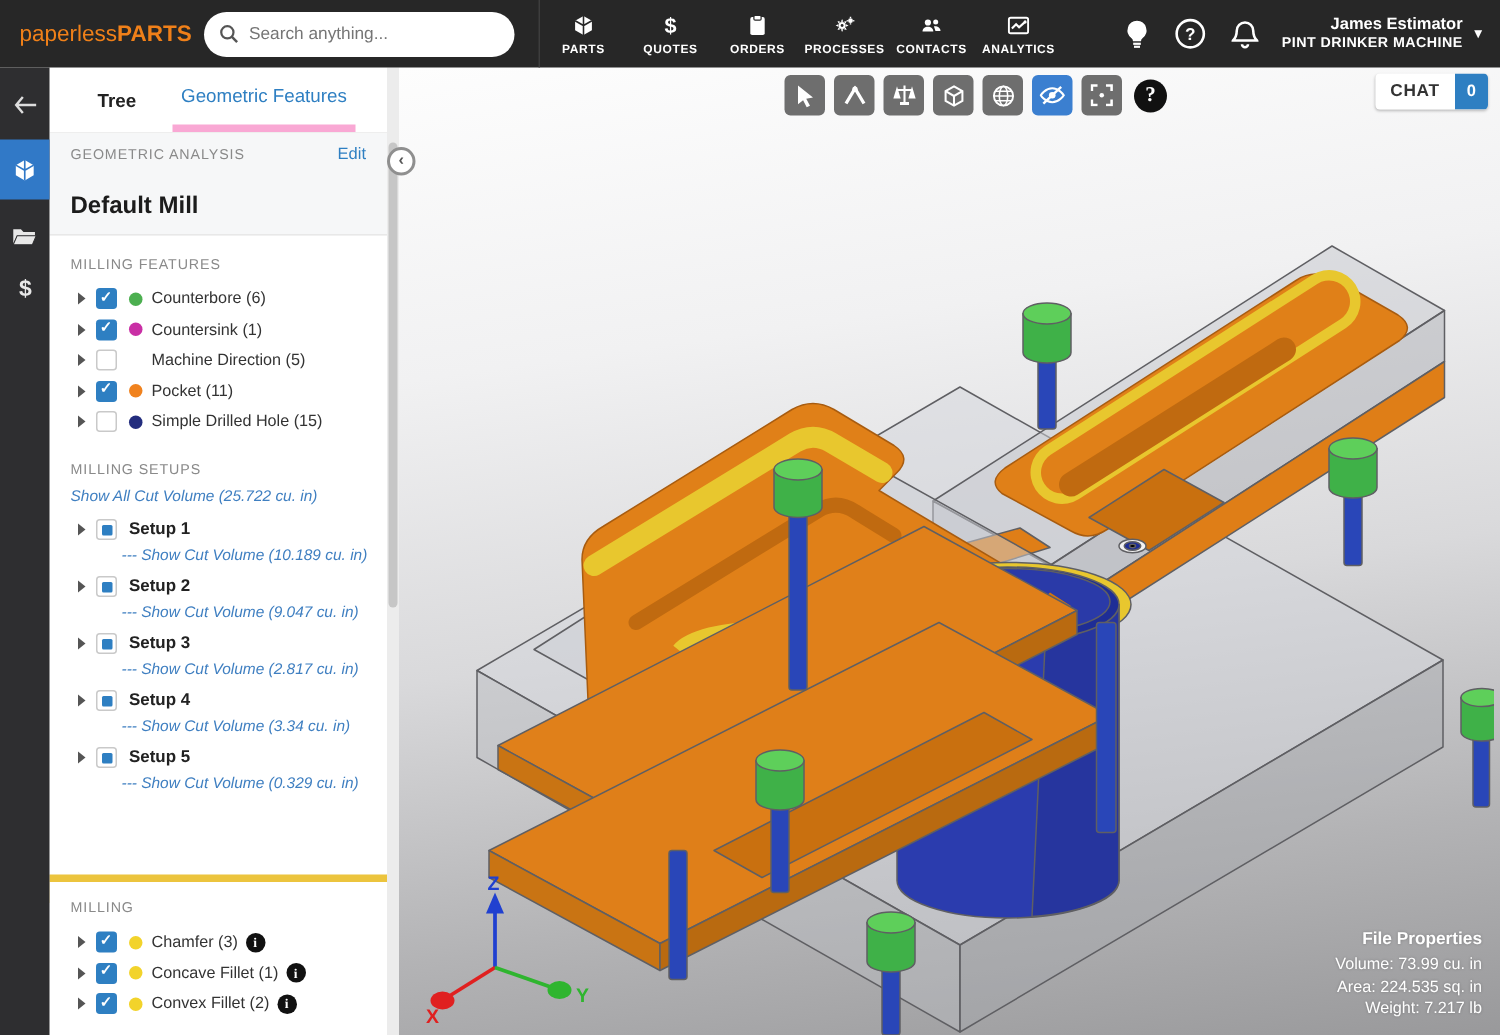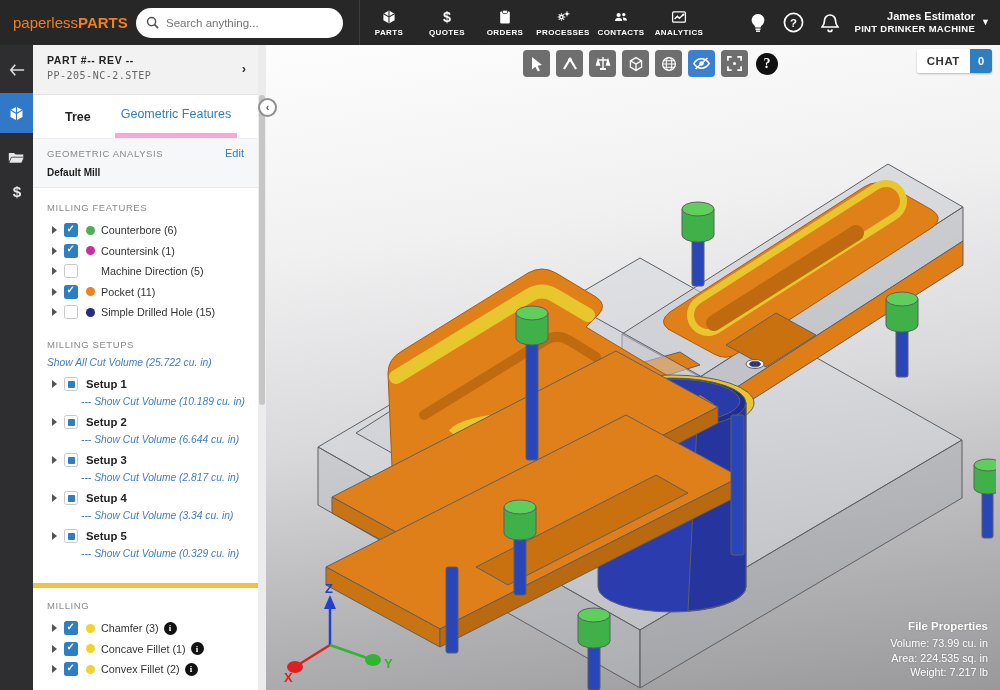--- a/index.html
+++ b/index.html
@@ -37,21 +37,21 @@
   .p-file { font-family:"DejaVu Sans Mono", monospace; font-size:10px; color:#666; margin-top:4px; letter-spacing:.5px; }
   .p-chev { position:absolute; right:12px; top:16px; color:#333; font-size:13px; font-weight:bold; cursor:pointer; }
   .tabs { display:flex; height:44px; align-items:stretch; border-bottom:1px solid #eee; background:#fff; }
   .tab { display:flex; align-items:center; justify-content:center; font-size:12.5px; cursor:pointer; padding:0 14px; }
   .tab-inactive { color:#222; font-weight:bold; margin-left:18px; }
   .tab-active { color:#2e7fc2; border-bottom:5px solid #f9a8d4; margin-left:10px; padding:0 6px; }
   .analysis { background:#f6f7f8; border-bottom:1px solid #e8e8e8; padding:8px 14px 9px 14px; }
   .an-row { display:flex; justify-content:space-between; align-items:center; }
   .an-label { font-size:9.5px; color:#8a8a8a; letter-spacing:.6px; }
   .an-edit { font-size:11px; color:#2e7fc2; cursor:pointer; }
-  .an-value { font-size:10px; font-weight:bold; color:#1c1c1c; margin-top:8px; }
+  .an-value { font-size:16px; font-weight:bold; color:#1c1c1c; margin-top:20px; }
   .p-body { padding:14px 8px 0 14px; }
   .sec-label { font-size:9.5px; color:#8a8a8a; letter-spacing:.6px; margin-bottom:7px; }
   .feat-row { display:flex; align-items:center; height:20.5px; }
   .tri { width:0; height:0; border-left:5px solid #555; border-top:4px solid transparent; border-bottom:4px solid transparent; margin:0 7px 0 5px; cursor:pointer; flex:none; }
   .cb { width:14px; height:14px; border-radius:2.5px; flex:none; margin-right:8px; cursor:pointer; position:relative; }
   .cb-on { background:#2e7fc2; }
   .cb-on::after { content:"✓"; position:absolute; left:2.5px; top:-0.5px; color:#fff; font-size:10px; font-weight:bold; }
   .cb-off { background:#fff; border:1px solid #c9c9c9; }
   .cb-ind { background:#fff; border:1px solid #c9c9c9; }
   .cb-ind::after { content:""; position:absolute; left:2.5px; top:2.5px; width:7px; height:7px; background:#2e7fc2; border-radius:1px; }
@@ -211,25 +211,20 @@
       </svg>
   </div>
   <div class="rail-item">
     <svg width="16" height="18" viewBox="0 0 16 20">
         <text x="8" y="16" text-anchor="middle" font-size="17" font-weight="bold" fill="#e8e8e8" font-family="Liberation Sans,sans-serif">$</text>
       </svg>
   </div>
 </div>
 
 <div id="panel">
-  <div class="p-header">
-    <div class="p-title">PART #-- REV --</div>
-    <div class="p-file">PP-205-NC-2.STEP</div>
-    <div class="p-chev">›</div>
-  </div>
   <div class="tabs">
     <div class="tab tab-inactive">Tree</div>
     <div class="tab tab-active">Geometric Features</div>
   </div>
   <div class="analysis">
     <div class="an-row">
       <span class="an-label">GEOMETRIC ANALYSIS</span>
       <span class="an-edit">Edit</span>
     </div>
     <div class="an-value">Default Mill</div>
@@ -279,21 +274,21 @@
         <span class="setup-label">Setup 1</span>
       </div>
       <div class="link setup-link">--- Show Cut Volume (10.189 cu. in)</div>
     </div>
     <div class="setup-block">
       <div class="setup-row">
         <span class="tri"></span>
         <span class="cb cb-ind"></span>
         <span class="setup-label">Setup 2</span>
       </div>
-      <div class="link setup-link">--- Show Cut Volume (6.644 cu. in)</div>
+      <div class="link setup-link">--- Show Cut Volume (9.047 cu. in)</div>
     </div>
     <div class="setup-block">
       <div class="setup-row">
         <span class="tri"></span>
         <span class="cb cb-ind"></span>
         <span class="setup-label">Setup 3</span>
       </div>
       <div class="link setup-link">--- Show Cut Volume (2.817 cu. in)</div>
     </div>
     <div class="setup-block">

